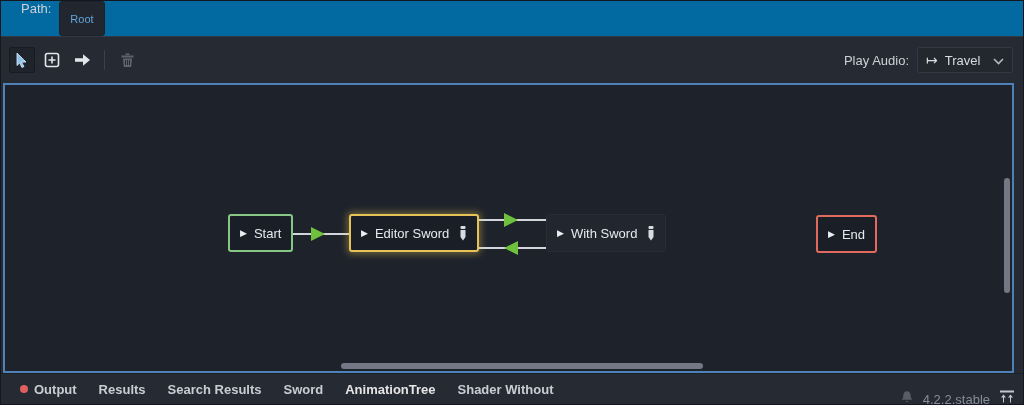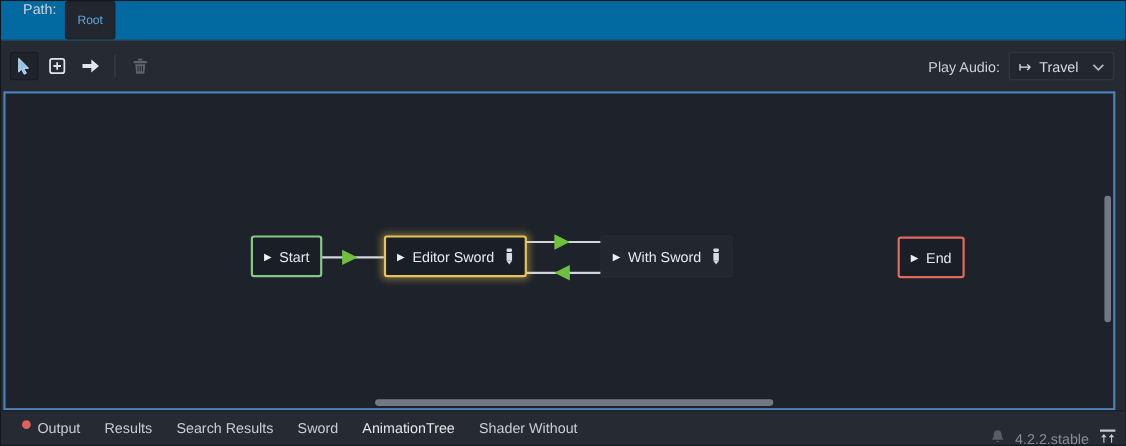--- a/index.html
+++ b/index.html
@@ -93,24 +93,25 @@
     background:#8f97a3; opacity:.75; border-radius:3px;
   }
 
   
   .bottom-bar{
     position:absolute; left:0; bottom:0; right:0; height:31px;
     display:flex; align-items:center; padding:0 8px;
     background:#262b33; border-top:1px solid #1b1f26;
   }
   .tab{
-    display:flex; align-items:flex-start; gap:6px;
+    display:flex; align-items:center; gap:6px;
     border:none; background:transparent; cursor:pointer;
     color:#c9cdd3; font-size:13px; padding:5px 11px;
     font-family:"Liberation Sans", sans-serif;
+    font-weight:bold;
   }
   .tab.active{ color:#e5e5e5; }
   .status-dot{ width:8px; height:8px; border-radius:50%; background:#e05f5f; }
   .bottom-right{ margin-left:auto; display:flex; align-items:center; gap:9px;margin-top:20px; }
   .version{ font-size:13px; color:#868d97; }
 </style>
 </head>
 <body>
 
 <div class="app">

